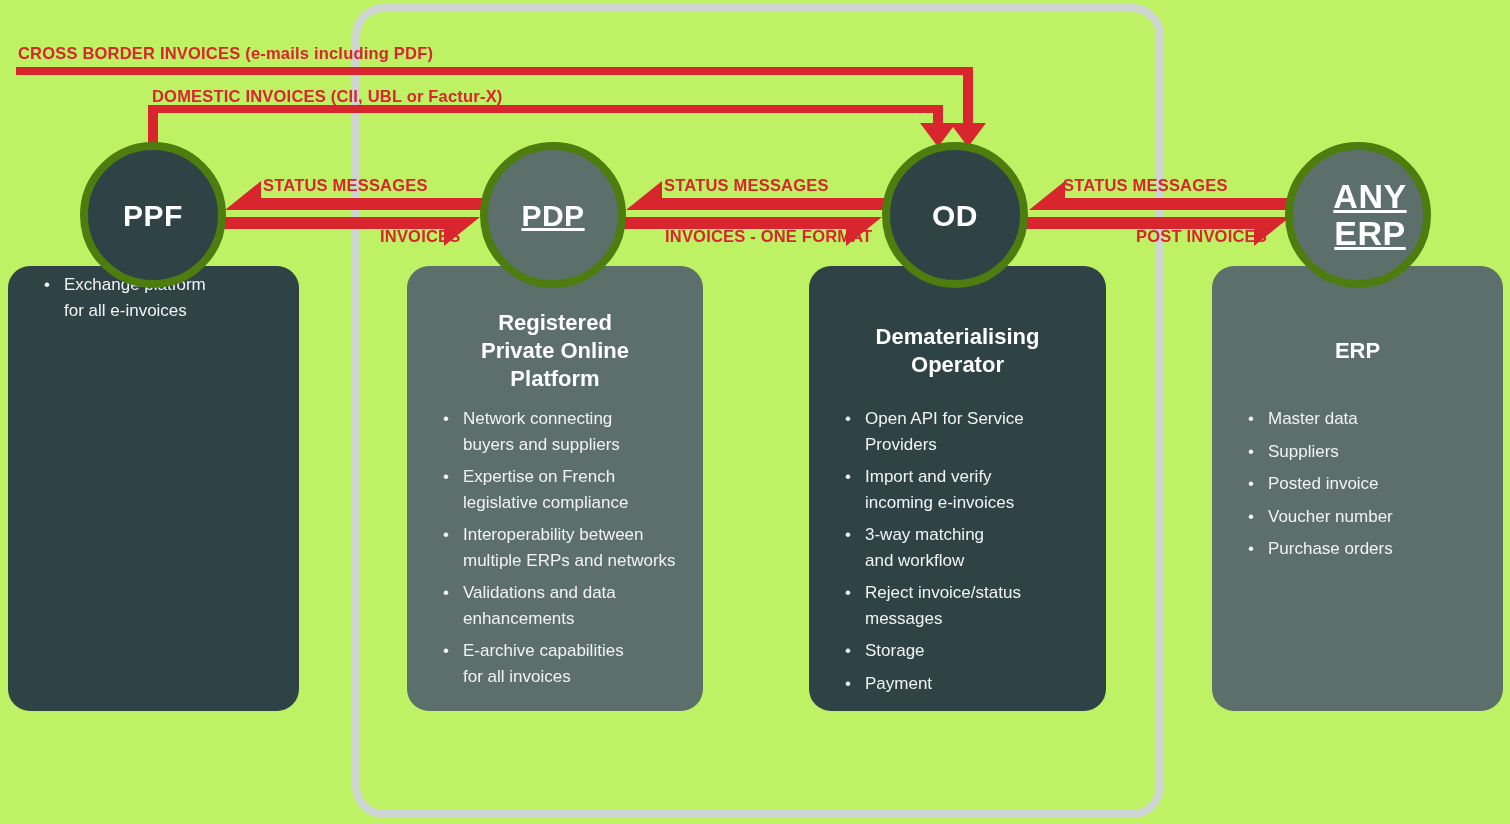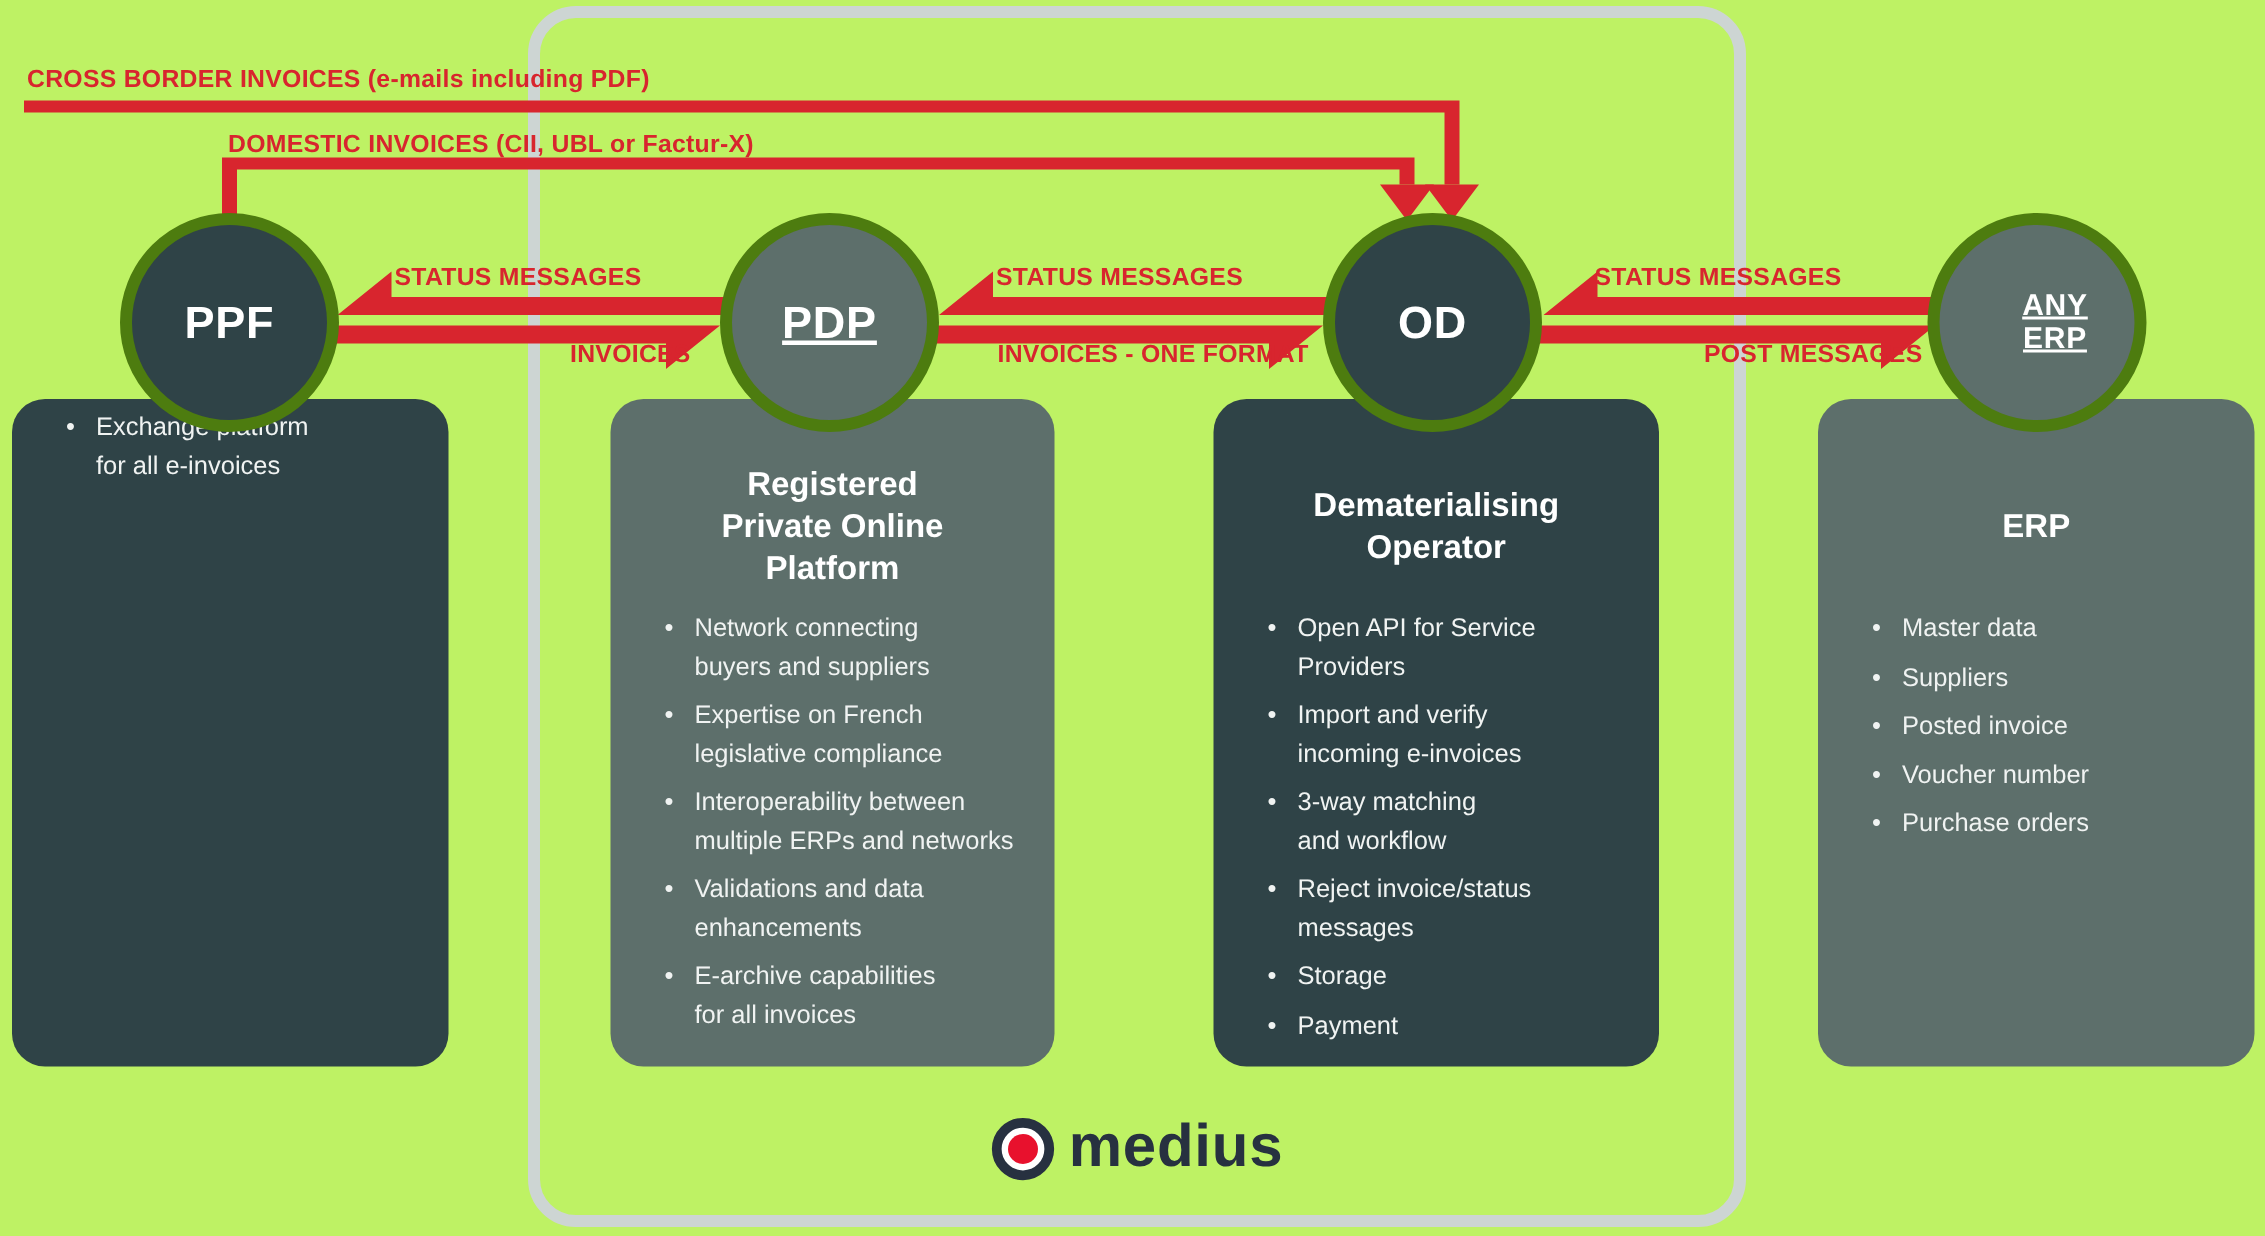--- a/index.html
+++ b/index.html
@@ -21,21 +21,21 @@
   
   .node-circle{
     position:absolute;top:142px;width:146px;height:146px;border-radius:50%;
     border:8px solid #4d7c0f;box-sizing:border-box;
     display:flex;align-items:center;justify-content:center;
     color:#ffffff;font-weight:bold;text-align:center;
   }
   .node-circle.dark{background:#2F4347;}
   .node-circle.light{background:#5D6F6B;text-decoration:underline;}
   .circle-label{font-size:30px;letter-spacing:.5px;white-space:pre-line;line-height:1.1;}
-  .circle-label.small{font-size:20px;margin-left:24px;}
+  .circle-label.small{font-size:34px;margin-left:24px;}
   
   .card{
     position:absolute;top:266px;height:445px;border-radius:22px;box-sizing:border-box;
     color:#ffffff;
   }
   .card.dark{background:#2F4347;}
   .card.light{background:#5D6F6B;}
   .card-title{
     height:134px;box-sizing:border-box;padding-top:36px;
     display:flex;align-items:center;justify-content:center;
@@ -90,21 +90,21 @@
   <div class="flow-label" style="left:18px;top:44px;">CROSS BORDER INVOICES (e-mails including PDF)</div>
   <div class="flow-label" style="left:152px;top:87px;">DOMESTIC INVOICES (CII, UBL or Factur-X)</div>
 
   <div class="flow-label" style="left:263px;top:176px;">STATUS MESSAGES</div>
   <div class="flow-label" style="left:380px;top:227px;">INVOICES</div>
 
   <div class="flow-label" style="left:664px;top:176px;">STATUS MESSAGES</div>
   <div class="flow-label" style="left:665px;top:227px;text-align:right;">INVOICES - ONE FORMAT</div>
 
   <div class="flow-label" style="left:1063px;top:176px;">STATUS MESSAGES</div>
-  <div class="flow-label" style="left:1136px;top:227px;">POST MESSAGES</div>
+  <div class="flow-label" style="left:1136px;top:227px;">POST INVOICES</div>
 
   <div class="card dark" style="left:8px;width:291px;">
     <ul class="bullets">
         <li>Exchange platform
 for all e-invoices</li>
       </ul>
   </div>
   <div class="card light" style="left:407px;width:296px;">
     <div class="card-title">Registered
 Private Online
@@ -156,21 +156,14 @@
     <span class="circle-label">PDP</span>
   </div>
   <div class="node-circle dark" style="left:882px;">
     <span class="circle-label">OD</span>
   </div>
   <div class="node-circle light" style="left:1285px;">
     <span class="circle-label small">ANY
 ERP</span>
   </div>
 
-  <div class="logo">
-    <svg width="44" height="44" viewBox="0 0 44 44">
-      <circle cx="22" cy="22" r="17.5" fill="#ffffff" stroke="#273140" stroke-width="6.5"></circle>
-      <circle cx="22" cy="22" r="10" fill="#E8112D"></circle>
-    </svg>
-    <span class="logo-text">medius</span>
-  </div>
 
 </div>
 
 </body></html>

